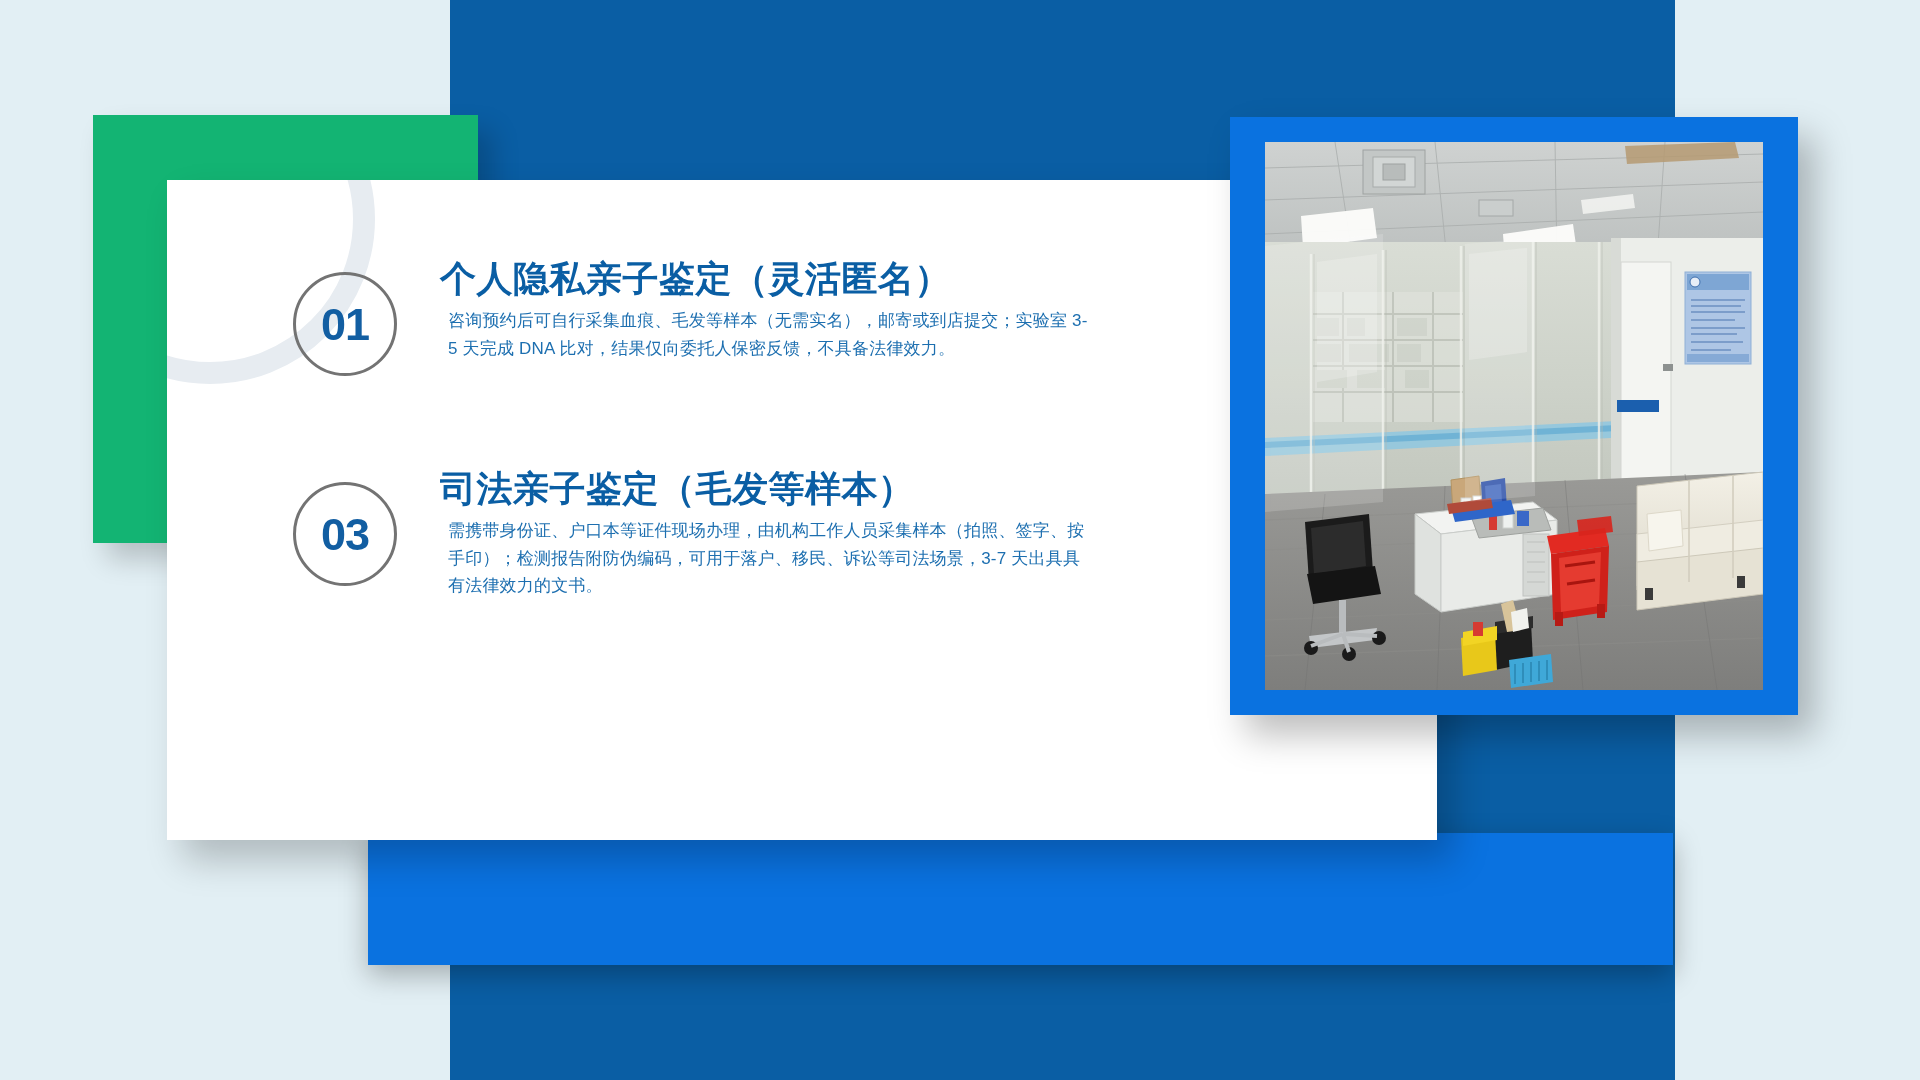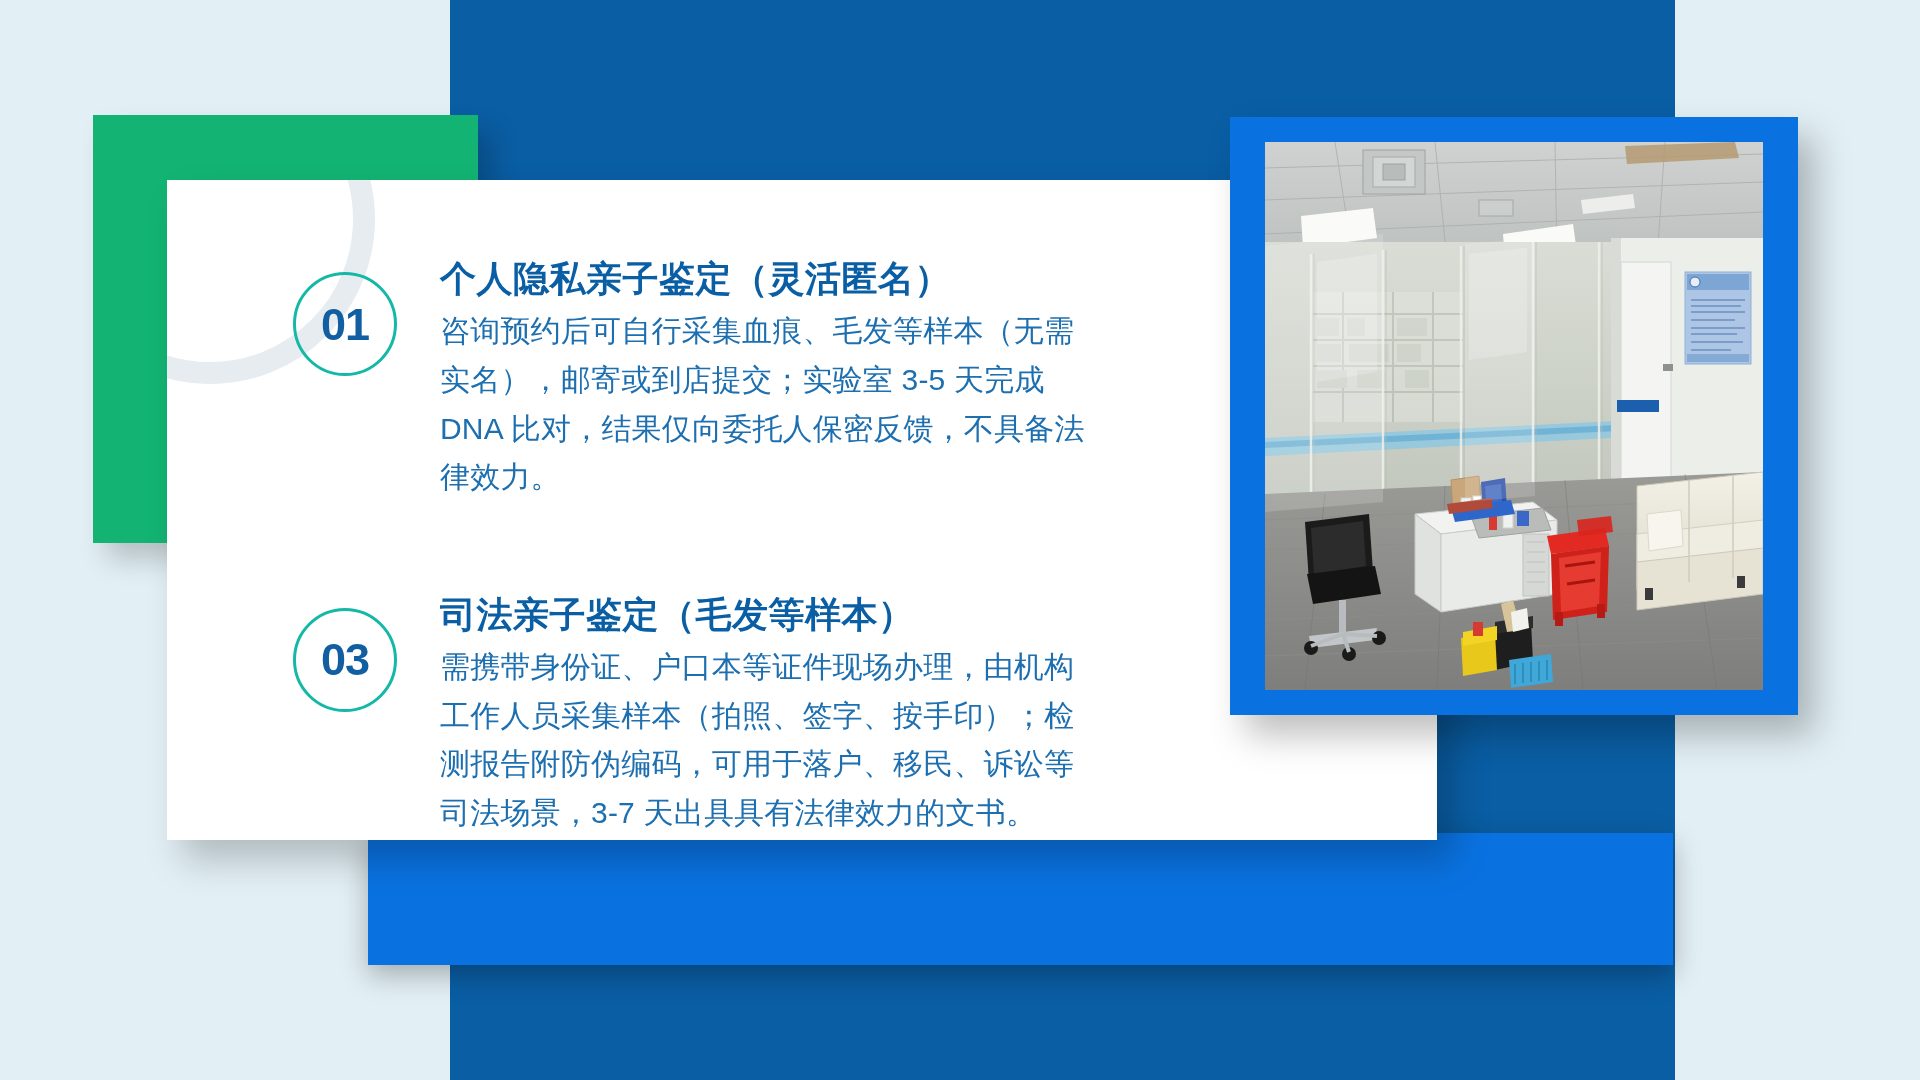--- a/index.html
+++ b/index.html
@@ -41,36 +41,36 @@
     pointer-events:none;
   }
 
   
   .items{position:absolute;left:126px;top:78px;right:50px;}
   .item{display:flex;align-items:flex-start;}
   .item + .item{margin-top:92px;}
 
   .badge{
     flex:0 0 auto;width:104px;height:104px;border-radius:50%;
-    border:3px solid #14b8a6;box-sizing:border-box;
+    border:3px solid #737373;box-sizing:border-box;
     display:flex;align-items:center;justify-content:center;
     margin-top:14px;
   }
   .badge-num{
     font-size:45px;font-weight:bold;color:#125ea2;letter-spacing:-1px;
     line-height:1;
   }
 
   .body{margin-left:43px;max-width:660px;}
   .item-title{
     font-size:36px;font-weight:bold;color:#0a5ea4;
     line-height:1.15;margin:0 0 8px 0;letter-spacing:.5px;
   }
   .item-desc{
-    font-size:30px;color:#1d6fb0;line-height:1.62;margin:0;
+    font-size:17px;color:#1d6fb0;line-height:1.62;margin:8px;
     letter-spacing:.2px;
   }
 
   
   .photo-frame{
     position:absolute;left:1230px;top:117px;width:568px;height:598px;
     background:#0a72e0;
     box-shadow:16px 20px 34px rgba(0,0,0,.26);
   }
   .photo{

